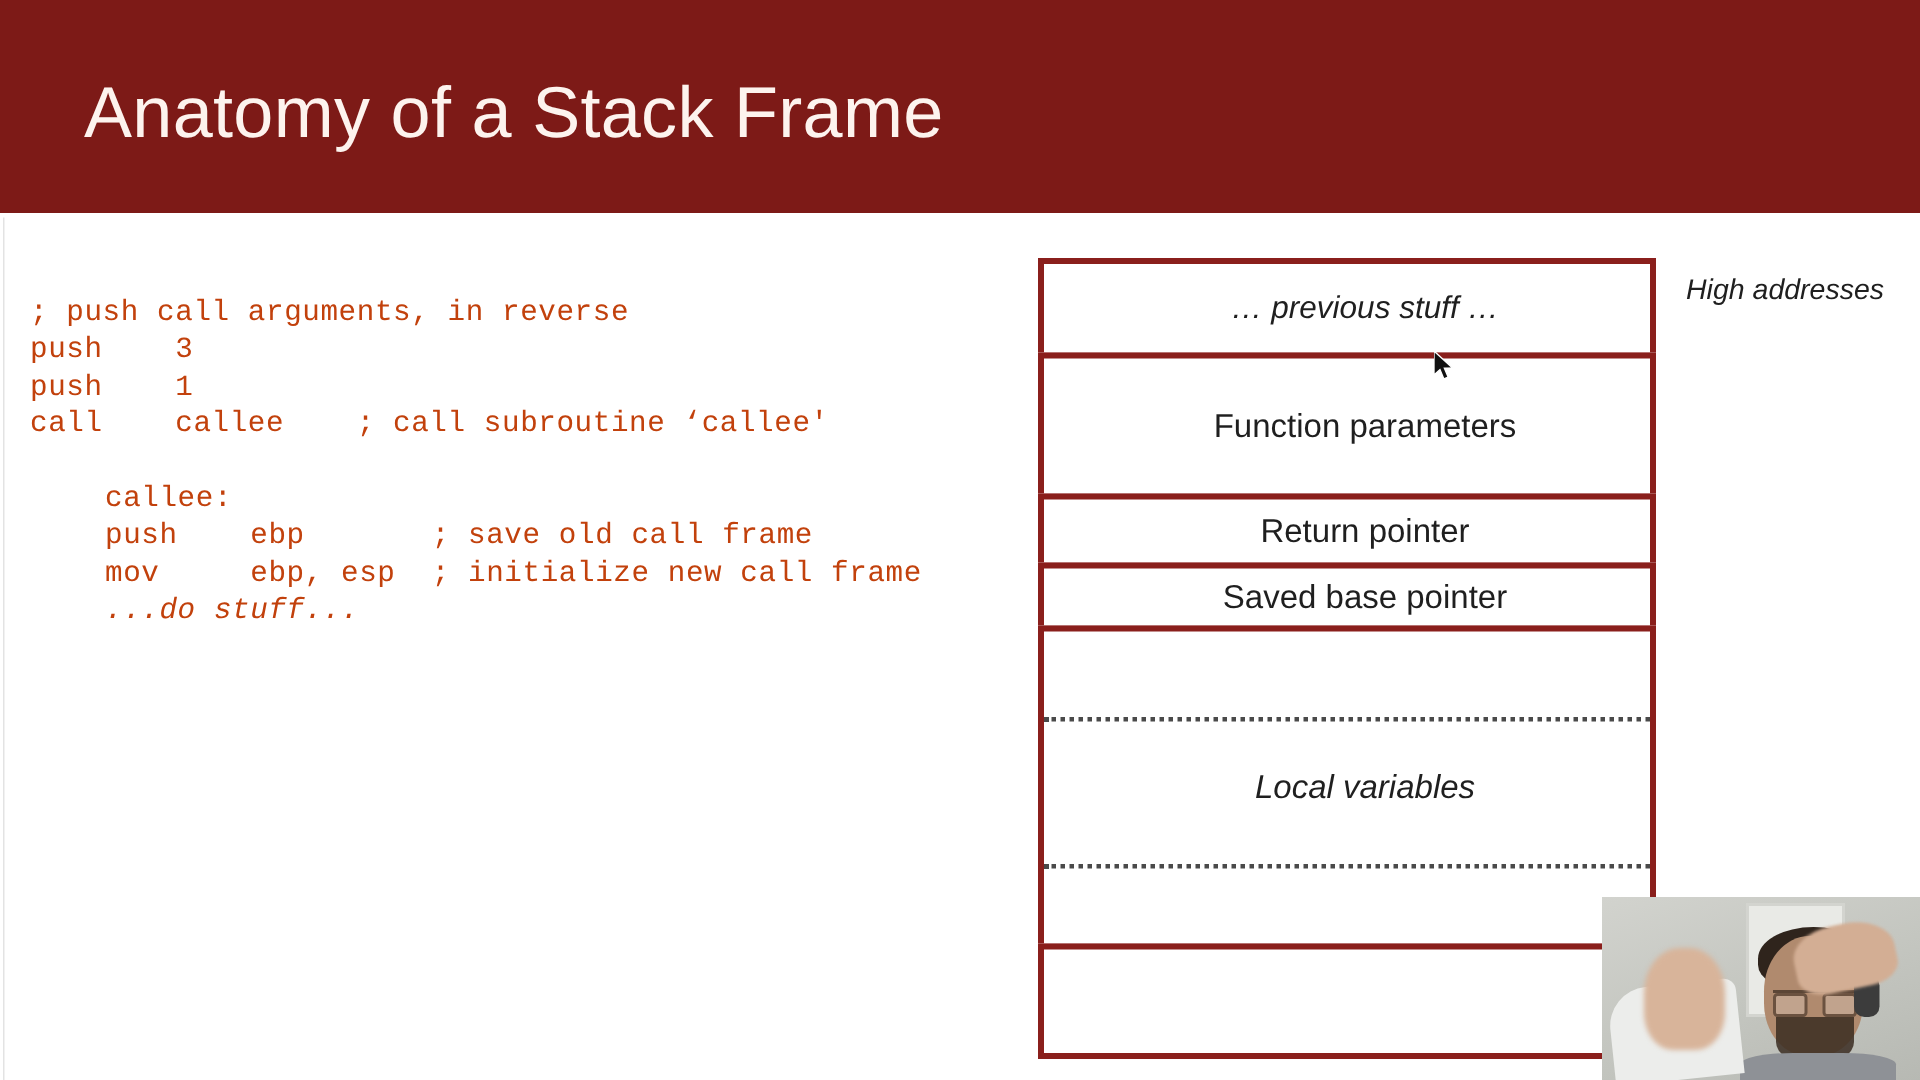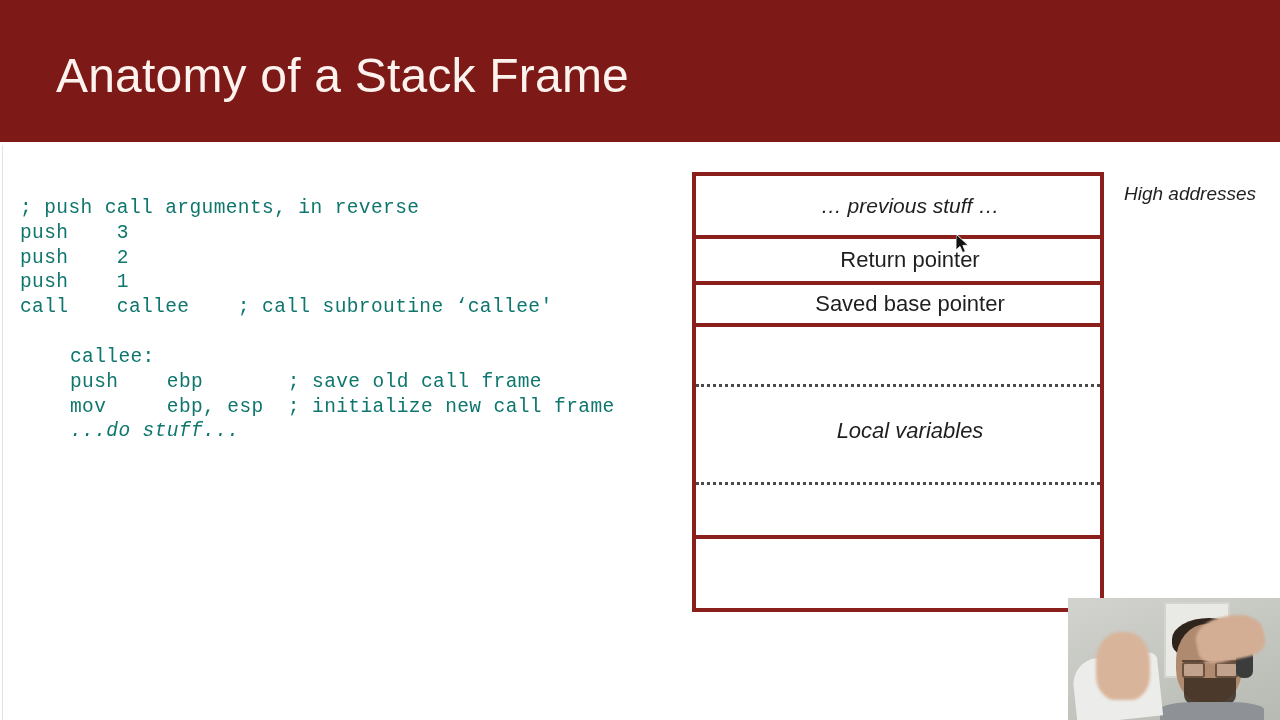--- a/index.html
+++ b/index.html
@@ -59,21 +59,21 @@
   #code-region {
     position: absolute;
     left: 20px;
     top: 196px;
     width: 660px;
   }
   .code-line {
     font-family: "Liberation Mono", "DejaVu Sans Mono", monospace;
     font-size: 19.5px;
     line-height: 24.8px;
-    color: #0f766e;
+    color: #c2410c;
     white-space: pre;
     letter-spacing: 0.4px;
   }
   #code-block-two {
     margin-top: 25px;
     padding-left: 50px;
   }
   .code-line.italic {
     font-style: italic;
   }
@@ -254,35 +254,37 @@
 
   <div id="header-band"></div>
   <div id="slide-title">Anatomy of a Stack Frame</div>
   <div id="header-underline"></div>
   <div id="left-rule"></div>
 
   <div id="code-region">
     <div id="code-block-one">
       <div class="code-line">; push call arguments, in reverse</div>
       <div class="code-line">push    3</div>
-      <div class="code-line">push    2</div>
       <div class="code-line">push    1</div>
       <div class="code-line">call    callee    ; call subroutine ‘callee'</div>
     </div>
     <div id="code-block-two">
       <div class="code-line">callee:</div>
       <div class="code-line">push    ebp       ; save old call frame</div>
       <div class="code-line">mov     ebp, esp  ; initialize new call frame</div>
       <div class="code-line italic">...do stuff...</div>
     </div>
   </div>
 
   <div id="stack-diagram">
     <div class="stack-box" id="box-previous">
       <span class="stack-label italic">… previous stuff …</span>
+    </div>
+    <div class="stack-box" id="box-params">
+      <span class="stack-label">Function parameters</span>
     </div>
     <div class="stack-box" id="box-return">
       <span class="stack-label">Return pointer</span>
     </div>
     <div class="stack-box" id="box-saved-bp">
       <span class="stack-label">Saved base pointer</span>
     </div>
     <div class="stack-box" id="box-locals">
       <div class="dotted-rule" id="dotted-top"></div>
       <span class="stack-label">Local variables</span>

